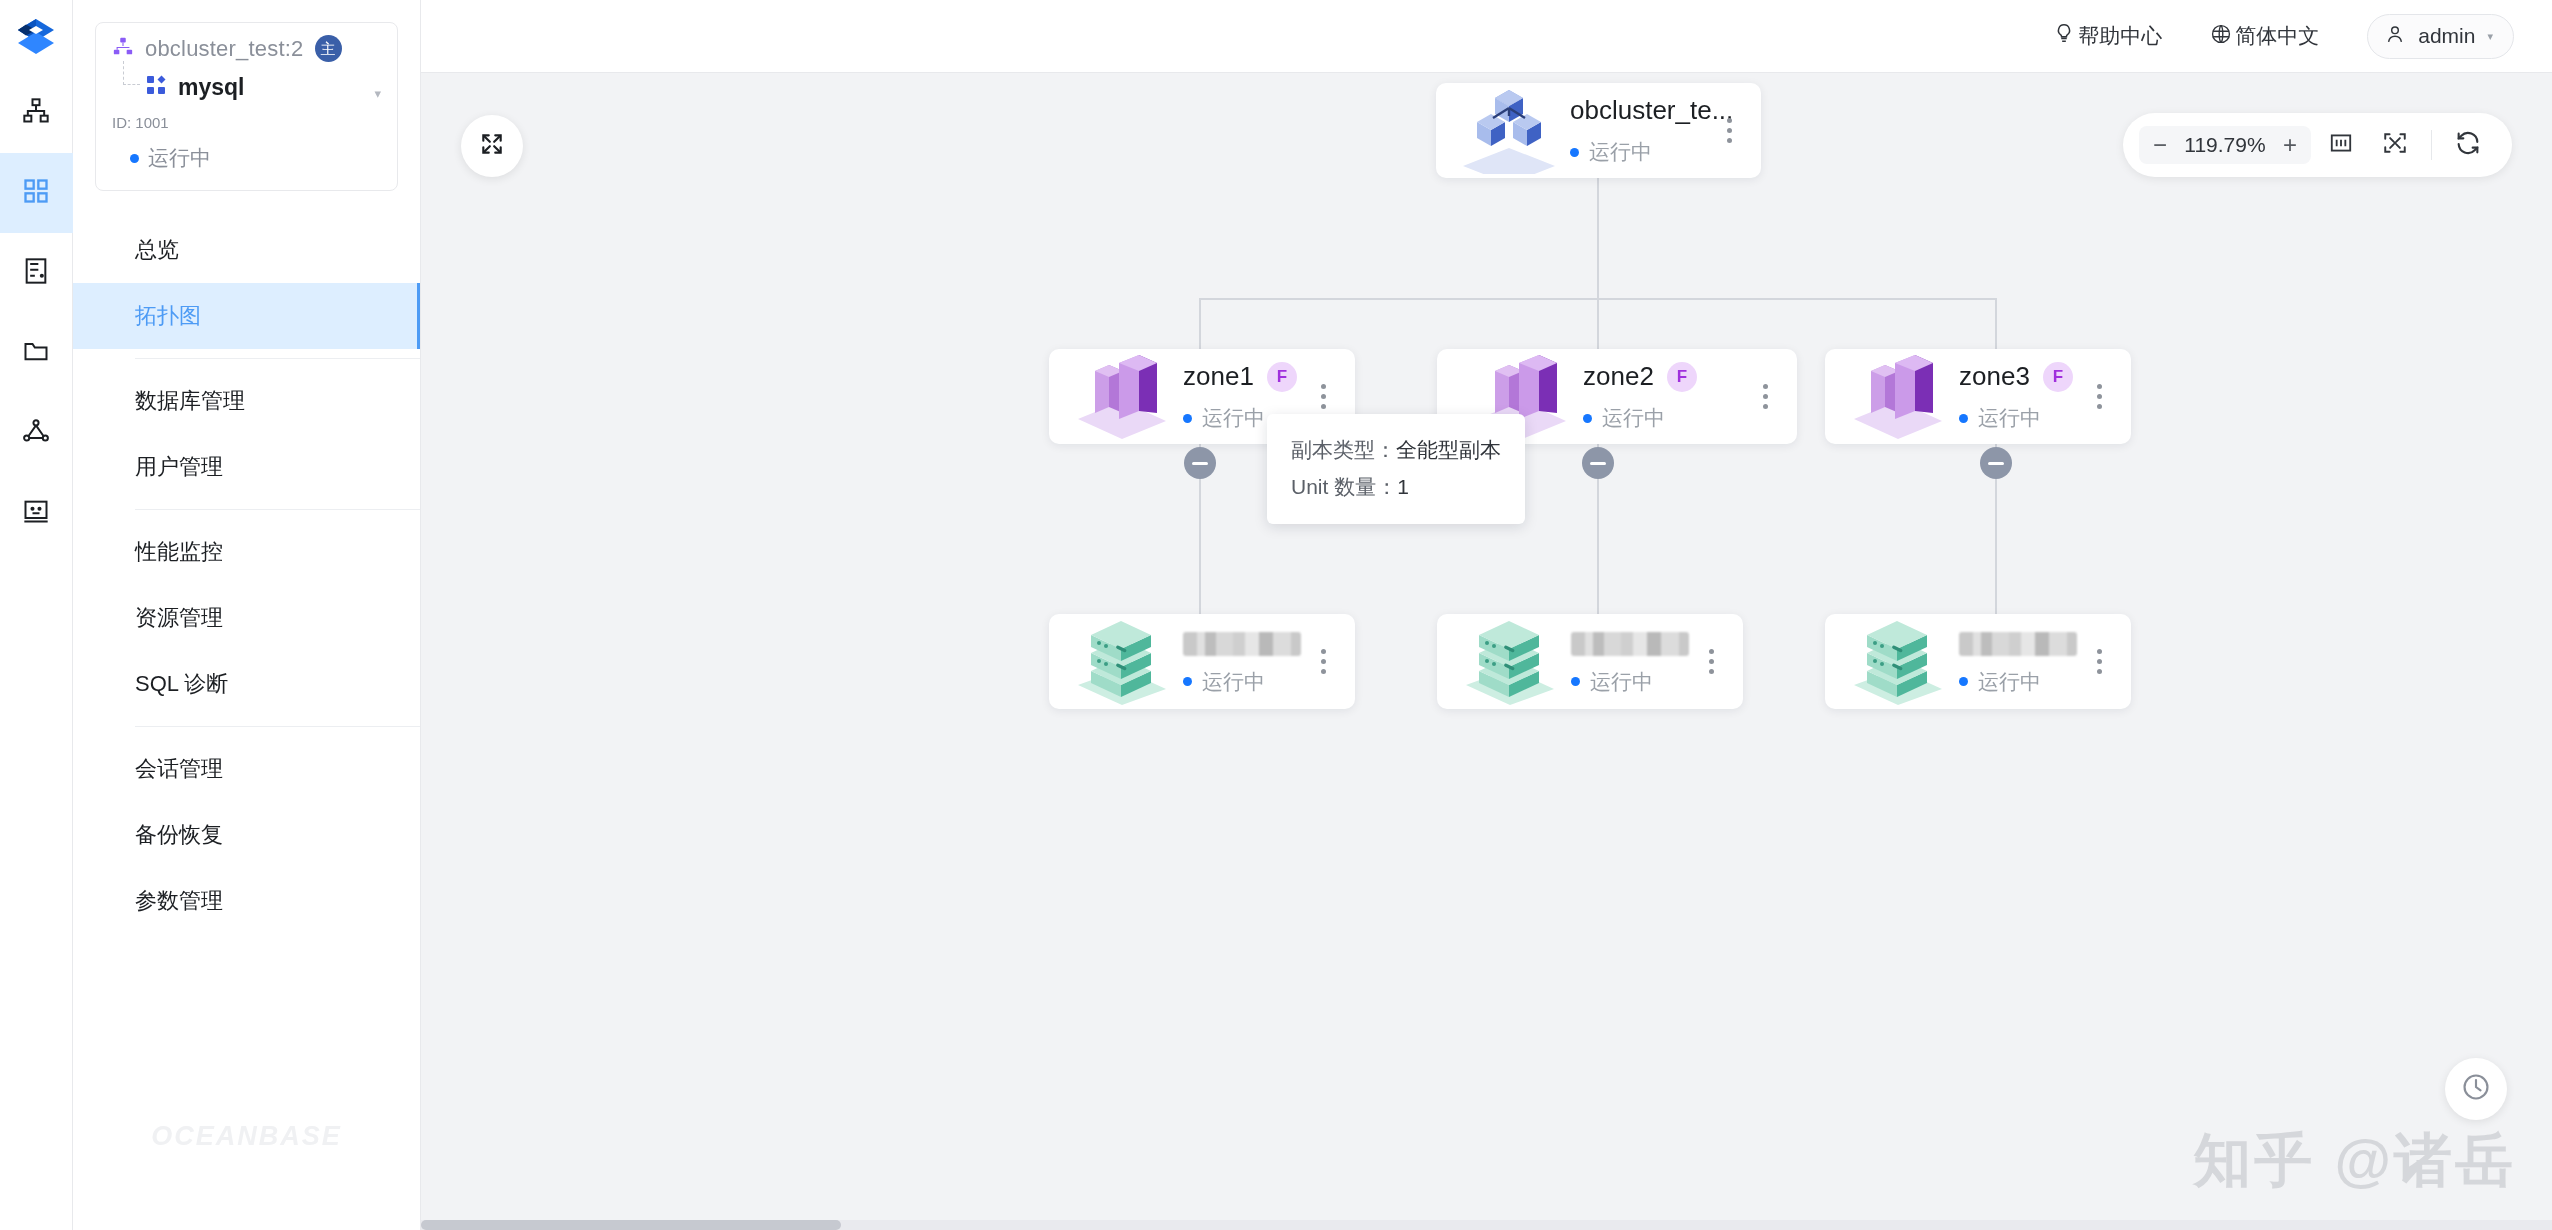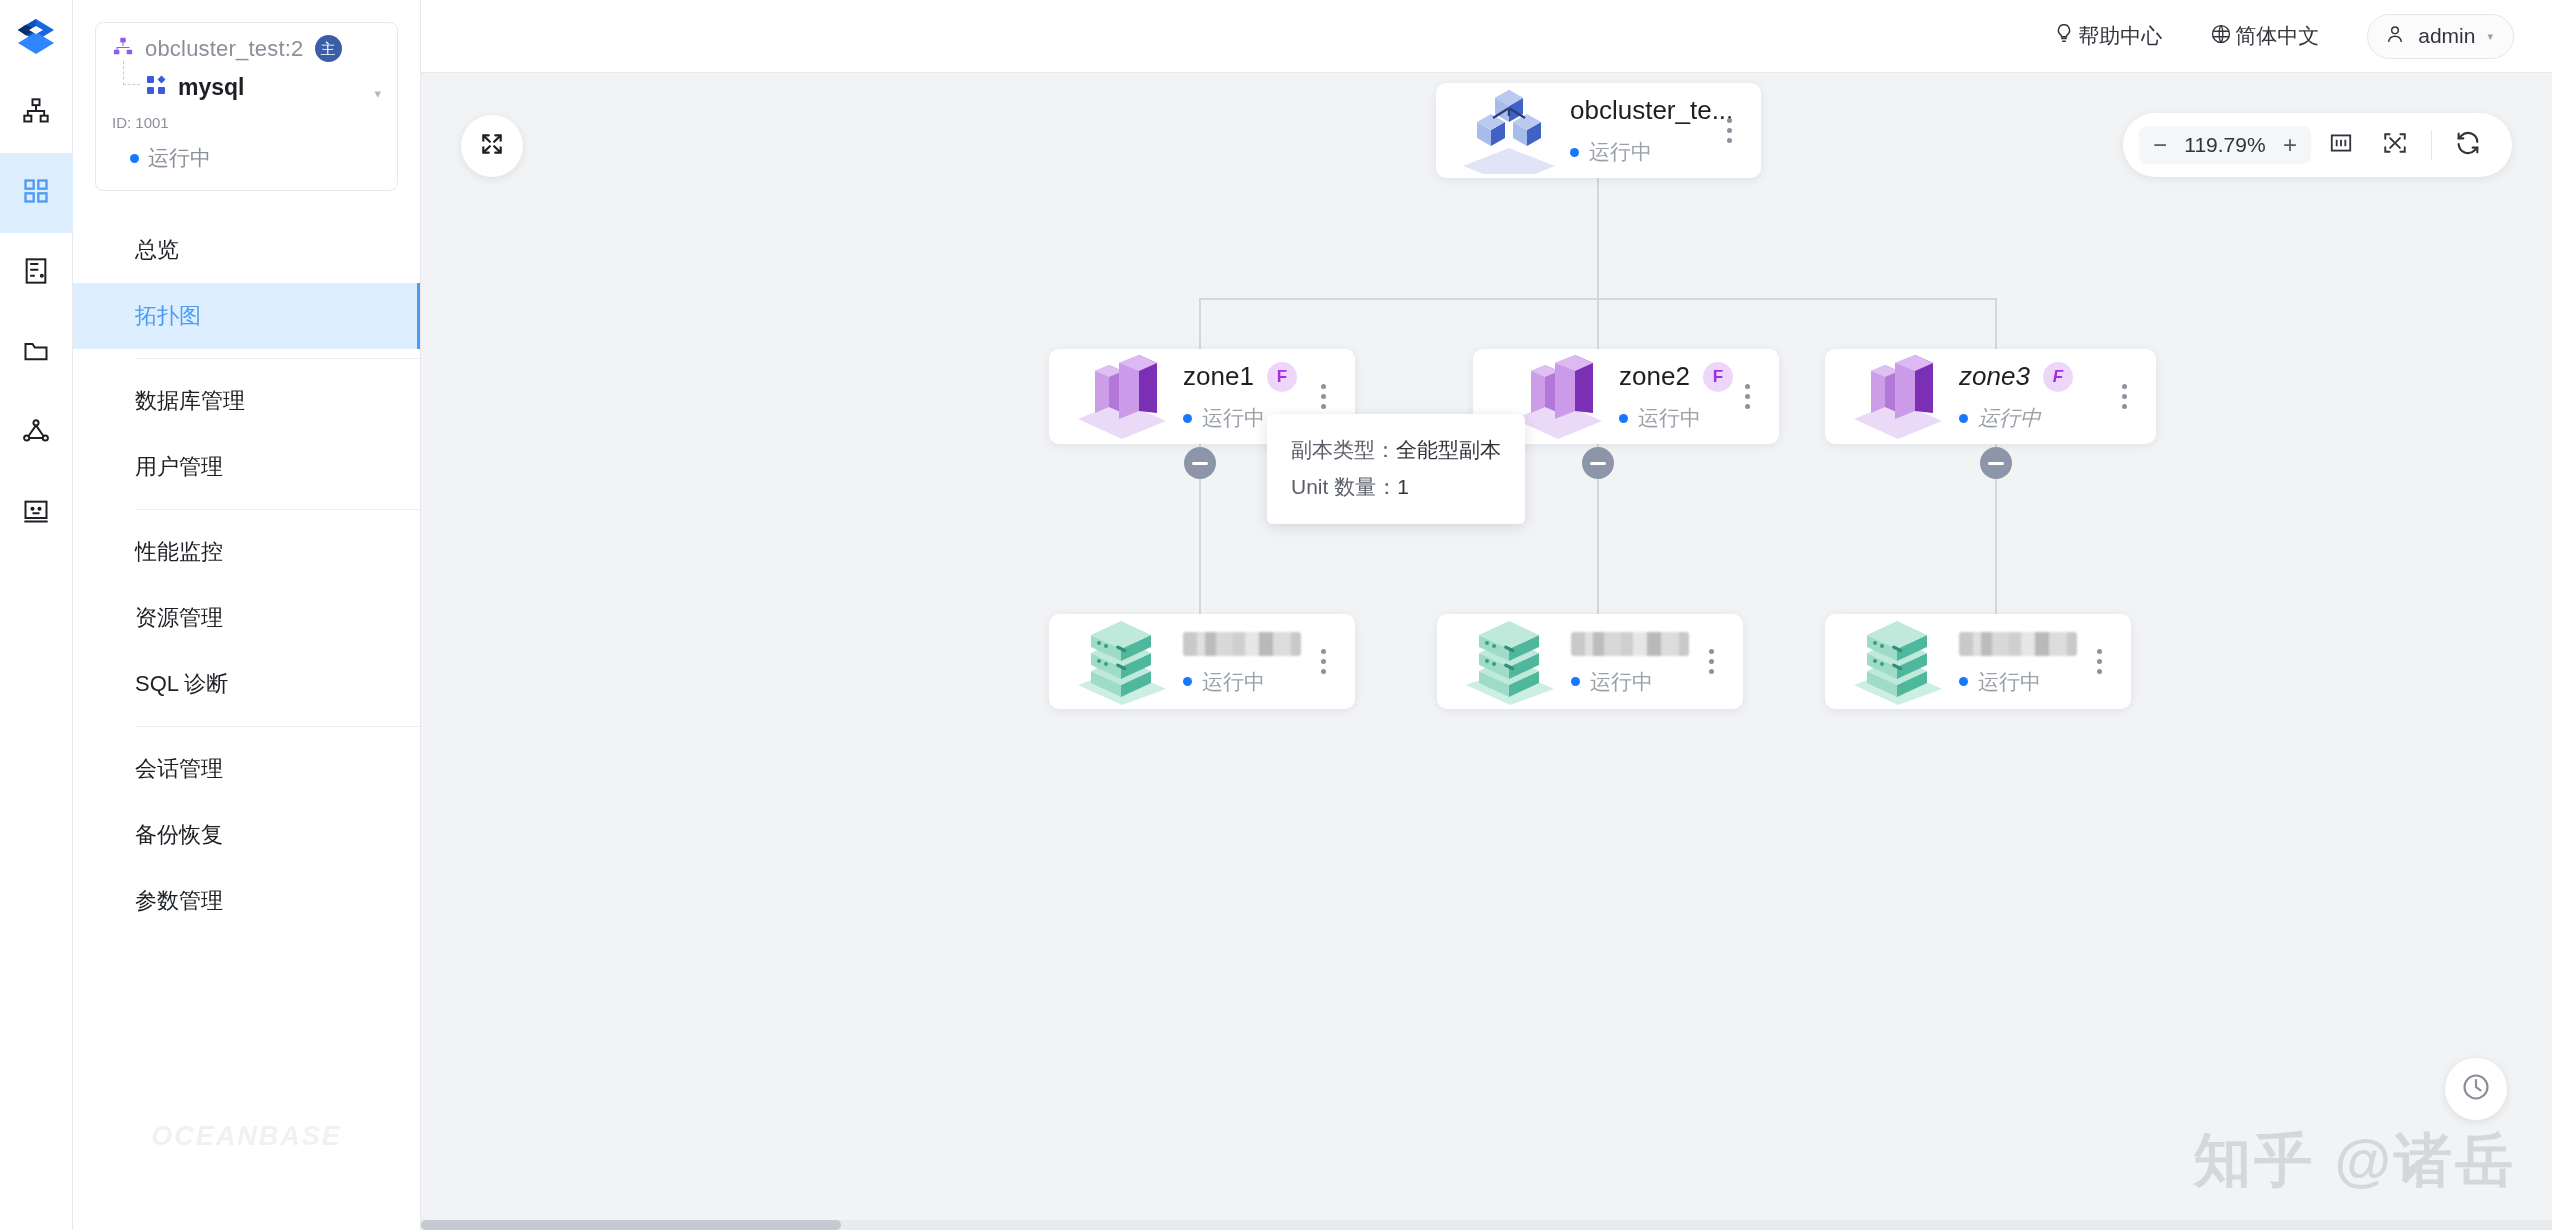--- a/index.html
+++ b/index.html
@@ -462,21 +462,21 @@
             <span>运行中</span>
           </div>
         </div>
         <div class="node-more">
           <i></i>
             <i></i>
             <i></i>
         </div>
       </div>
 
-      <div class="node" style="left:1052px; top:276px; width:306px; height:95px;padding-left:30px;">
+      <div class="node" style="left:1016px; top:276px; width:360px; height:95px;padding-left:30px;">
         <div class="node-icon">
           <svg width="98" height="84" viewBox="0 0 98 84">
             <polygon points="49,46 93,66 49,84 5,64" fill="#ead9f7"></polygon>
             <polygon points="22,16 36,10 36,52 22,58" fill="#cc9ee8"></polygon>
             <polygon points="36,10 50,16 50,58 36,52" fill="#b377d8"></polygon>
             <polygon points="22,16 36,10 50,16 36,22" fill="#e0c0f2"></polygon>
             <polygon points="46,8 66,0 66,56 46,64" fill="#cb9ae9"></polygon>
             <polygon points="66,0 84,8 84,58 66,56" fill="#7b2fb5"></polygon>
             <polygon points="46,8 66,0 84,8 66,16" fill="#ddb9f3"></polygon>
           </svg>
@@ -491,21 +491,21 @@
             <span>运行中</span>
           </div>
         </div>
         <div class="node-more">
           <i></i>
             <i></i>
             <i></i>
         </div>
       </div>
 
-      <div class="node" style="left:1404px; top:276px; width:331px; height:95px;font-style:italic;">
+      <div class="node" style="left:1404px; top:276px; width:306px; height:95px;">
         <div class="node-icon">
           <svg width="98" height="84" viewBox="0 0 98 84">
             <polygon points="49,46 93,66 49,84 5,64" fill="#ead9f7"></polygon>
             <polygon points="22,16 36,10 36,52 22,58" fill="#cc9ee8"></polygon>
             <polygon points="36,10 50,16 50,58 36,52" fill="#b377d8"></polygon>
             <polygon points="22,16 36,10 50,16 36,22" fill="#e0c0f2"></polygon>
             <polygon points="46,8 66,0 66,56 46,64" fill="#cb9ae9"></polygon>
             <polygon points="66,0 84,8 84,58 66,56" fill="#7b2fb5"></polygon>
             <polygon points="46,8 66,0 84,8 66,16" fill="#ddb9f3"></polygon>
           </svg>

